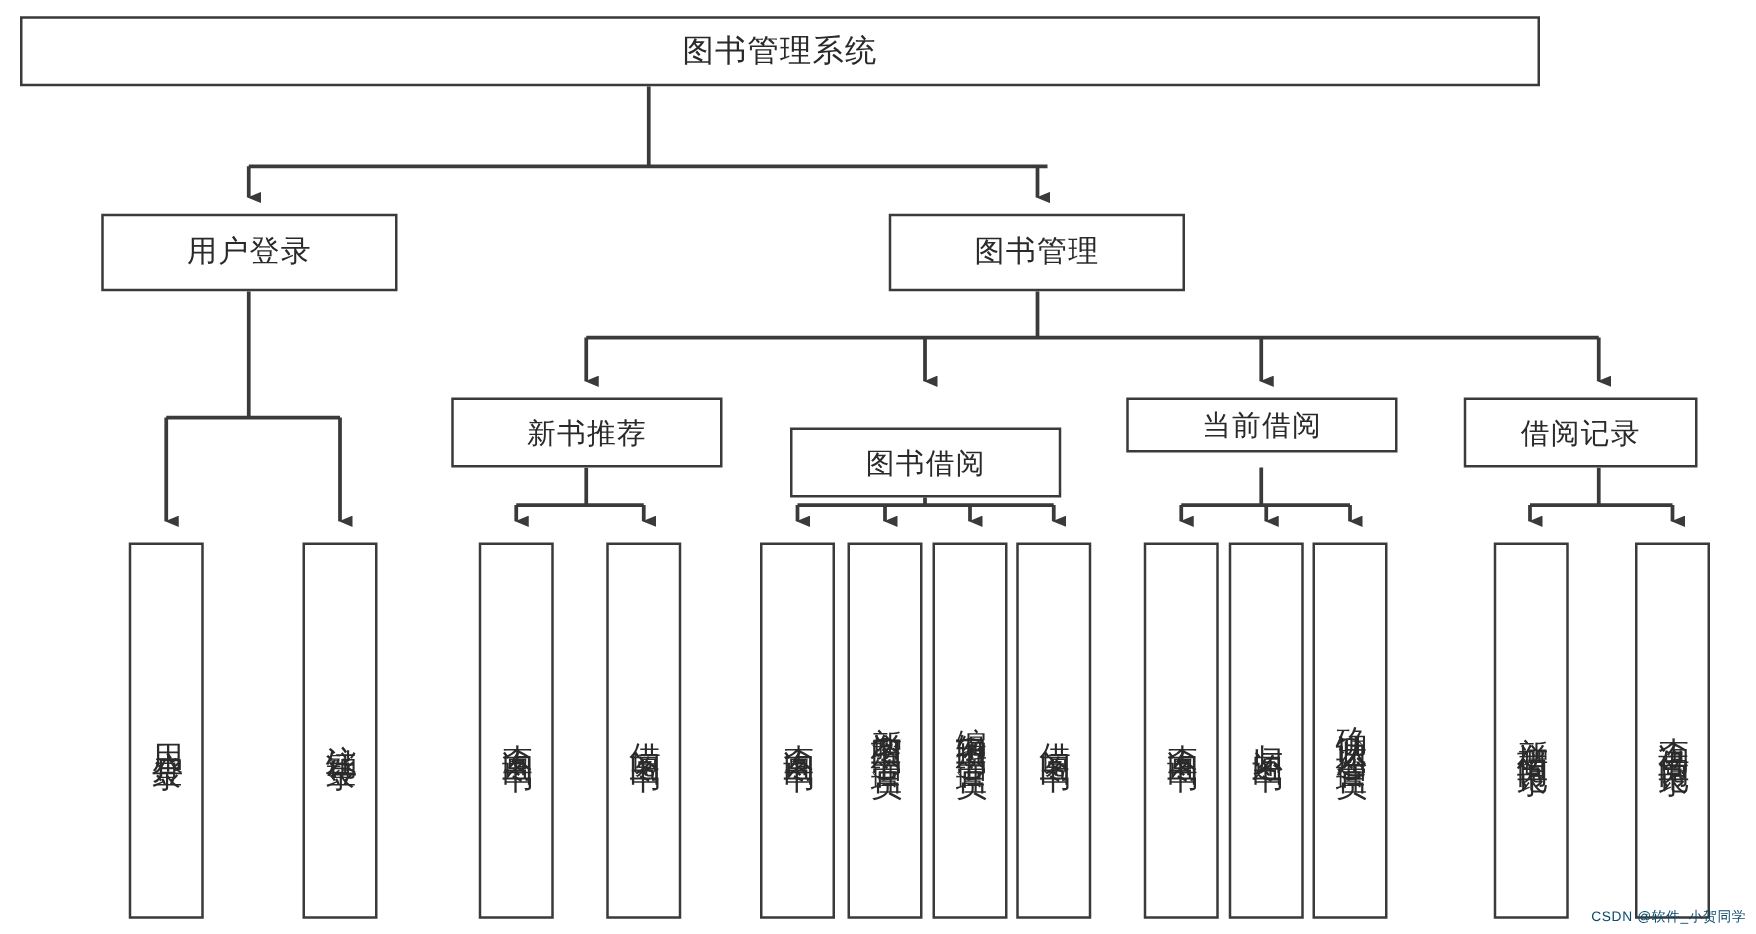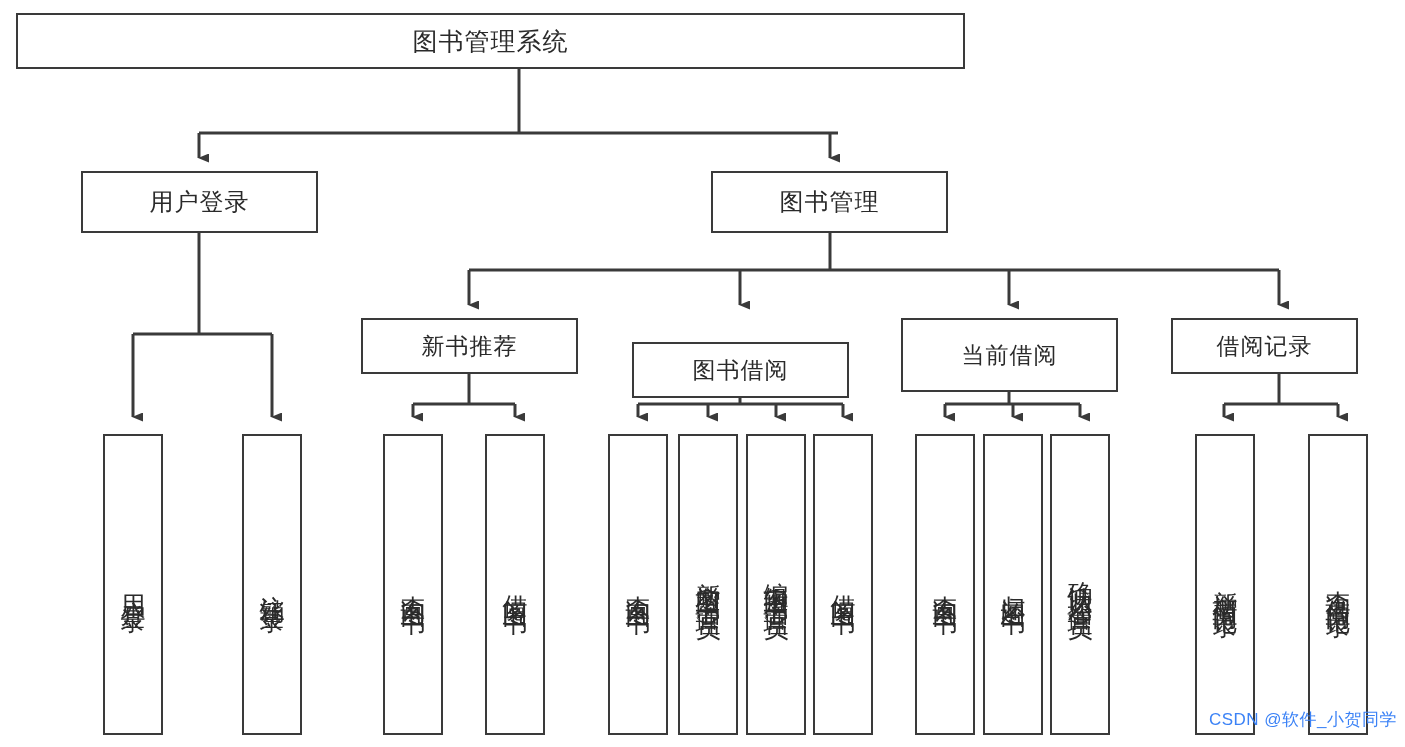--- a/index.html
+++ b/index.html
@@ -50,23 +50,23 @@
     writing-mode: vertical-rl;
     text-orientation: upright;
     font-size: 25px;
     letter-spacing: 5px;
     line-height: 1;
     white-space: nowrap;
   }
   .watermark {
     position: absolute;
     right: 8px;
-    bottom: 16px;
-    font-size: 17px;
-    color: #3b82f6;
+    bottom: 6px;
+    font-size: 11px;
+    color: #0c4a6e;
     letter-spacing: 0.5px;
     white-space: nowrap;
     pointer-events: none;
   }
 </style>
 </head>
 <body>
 
 <div id="diagram-root">
 
@@ -113,38 +113,38 @@
       <path d="M1013,404 L1013,417" marker-end="url(#arrowhead)"></path>
       <path d="M1080,404 L1080,417" marker-end="url(#arrowhead)"></path>
 
       <path d="M1279,374 L1279,404"></path>
       <path d="M1224,404 L1338,404"></path>
       <path d="M1224,404 L1224,417" marker-end="url(#arrowhead)"></path>
       <path d="M1338,404 L1338,417" marker-end="url(#arrowhead)"></path>
     </g>
   </svg>
 
-  <div class="node-box level-root" style="left:16px; top:13px; width:949px; height:56px;">
+  <div class="node-box level-root" style="left:16px; top:13px; width:1216px; height:56px;">
     <span class="node-label">图书管理系统</span>
   </div>
 
   <div class="node-box level-2" style="left:81px; top:171px; width:237px; height:62px;">
     <span class="node-label">用户登录</span>
   </div>
   <div class="node-box level-3" style="left:361px; top:318px; width:217px; height:56px;">
     <span class="node-label">新书推荐</span>
   </div>
 
   <div class="node-box level-2" style="left:711px; top:171px; width:237px; height:62px;">
     <span class="node-label">图书管理</span>
   </div>
   <div class="node-box level-3" style="left:632px; top:318px; width:217px; height:56px;margin-top:24px;">
     <span class="node-label">图书借阅</span>
   </div>
-  <div class="node-box level-3" style="left:901px; top:318px; width:217px; height:74px;align-items:center;">
+  <div class="node-box level-3" style="left:901px; top:318px; width:217px; height:44px;align-items:center;">
     <span class="node-label">当前借阅</span>
   </div>
   <div class="node-box level-3" style="left:1171px; top:318px; width:187px; height:56px;">
     <span class="node-label">借阅记录</span>
   </div>
 
   <div class="node-box leaf" style="left:103px; top:434px; width:60px; height:301px;">
     <span class="node-label">用户登录</span>
   </div>
   <div class="node-box leaf" style="left:242px; top:434px; width:60px; height:301px;">

